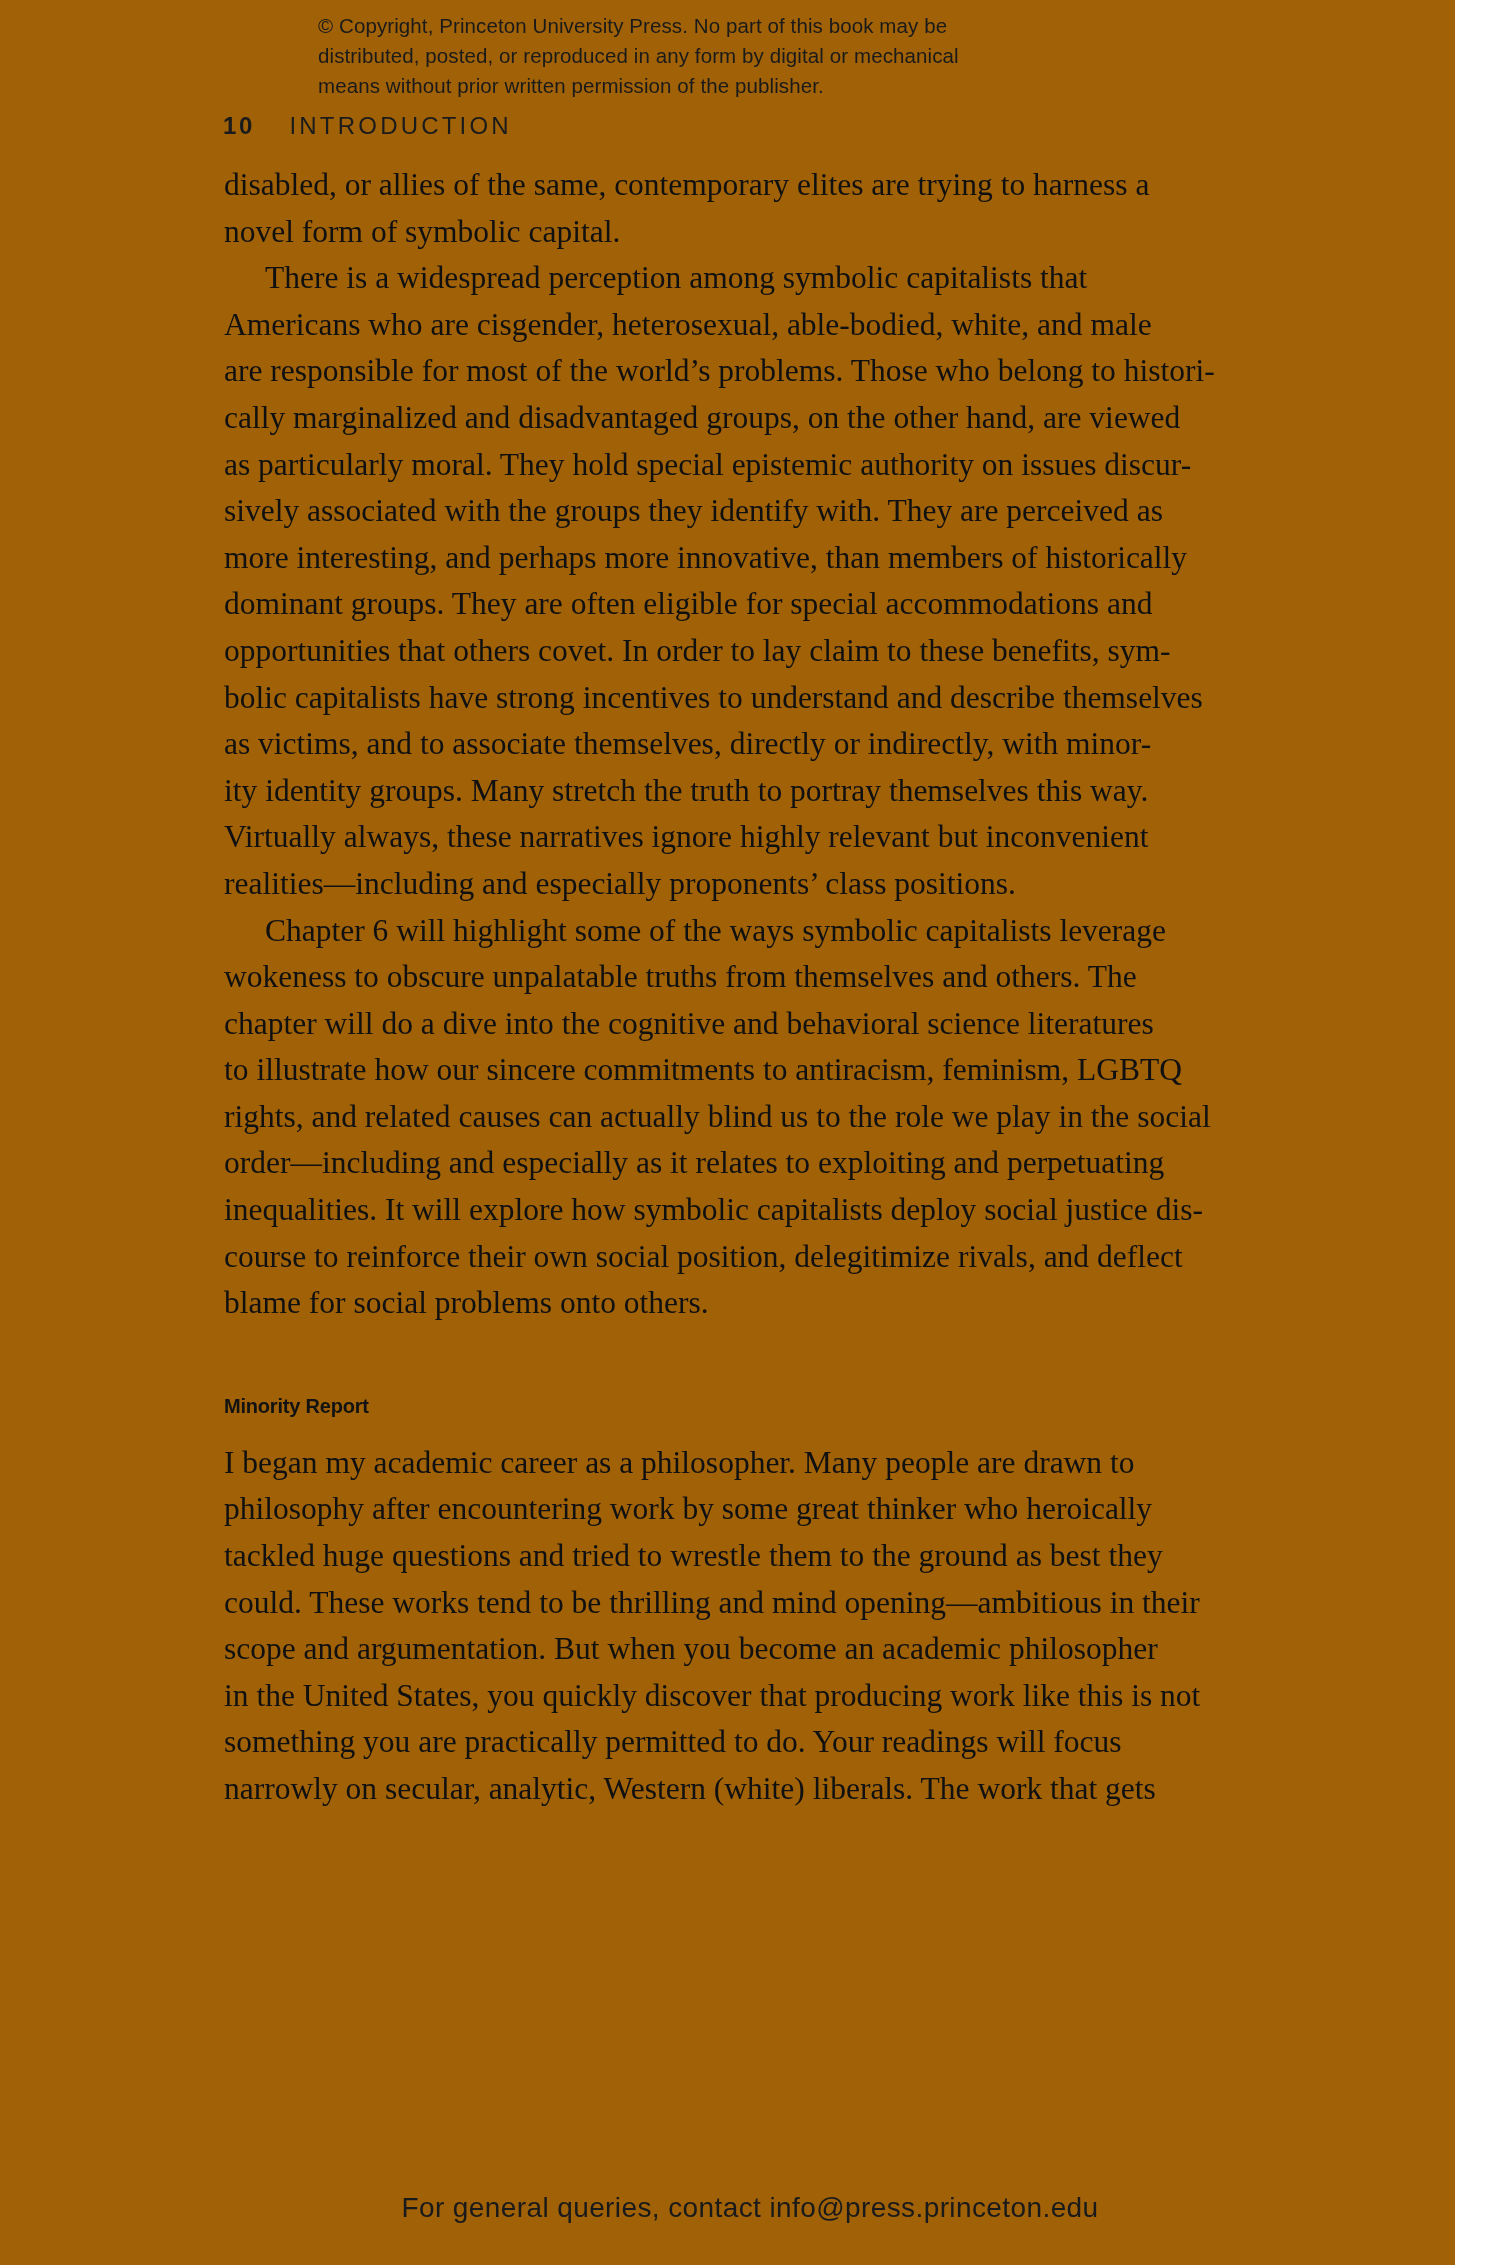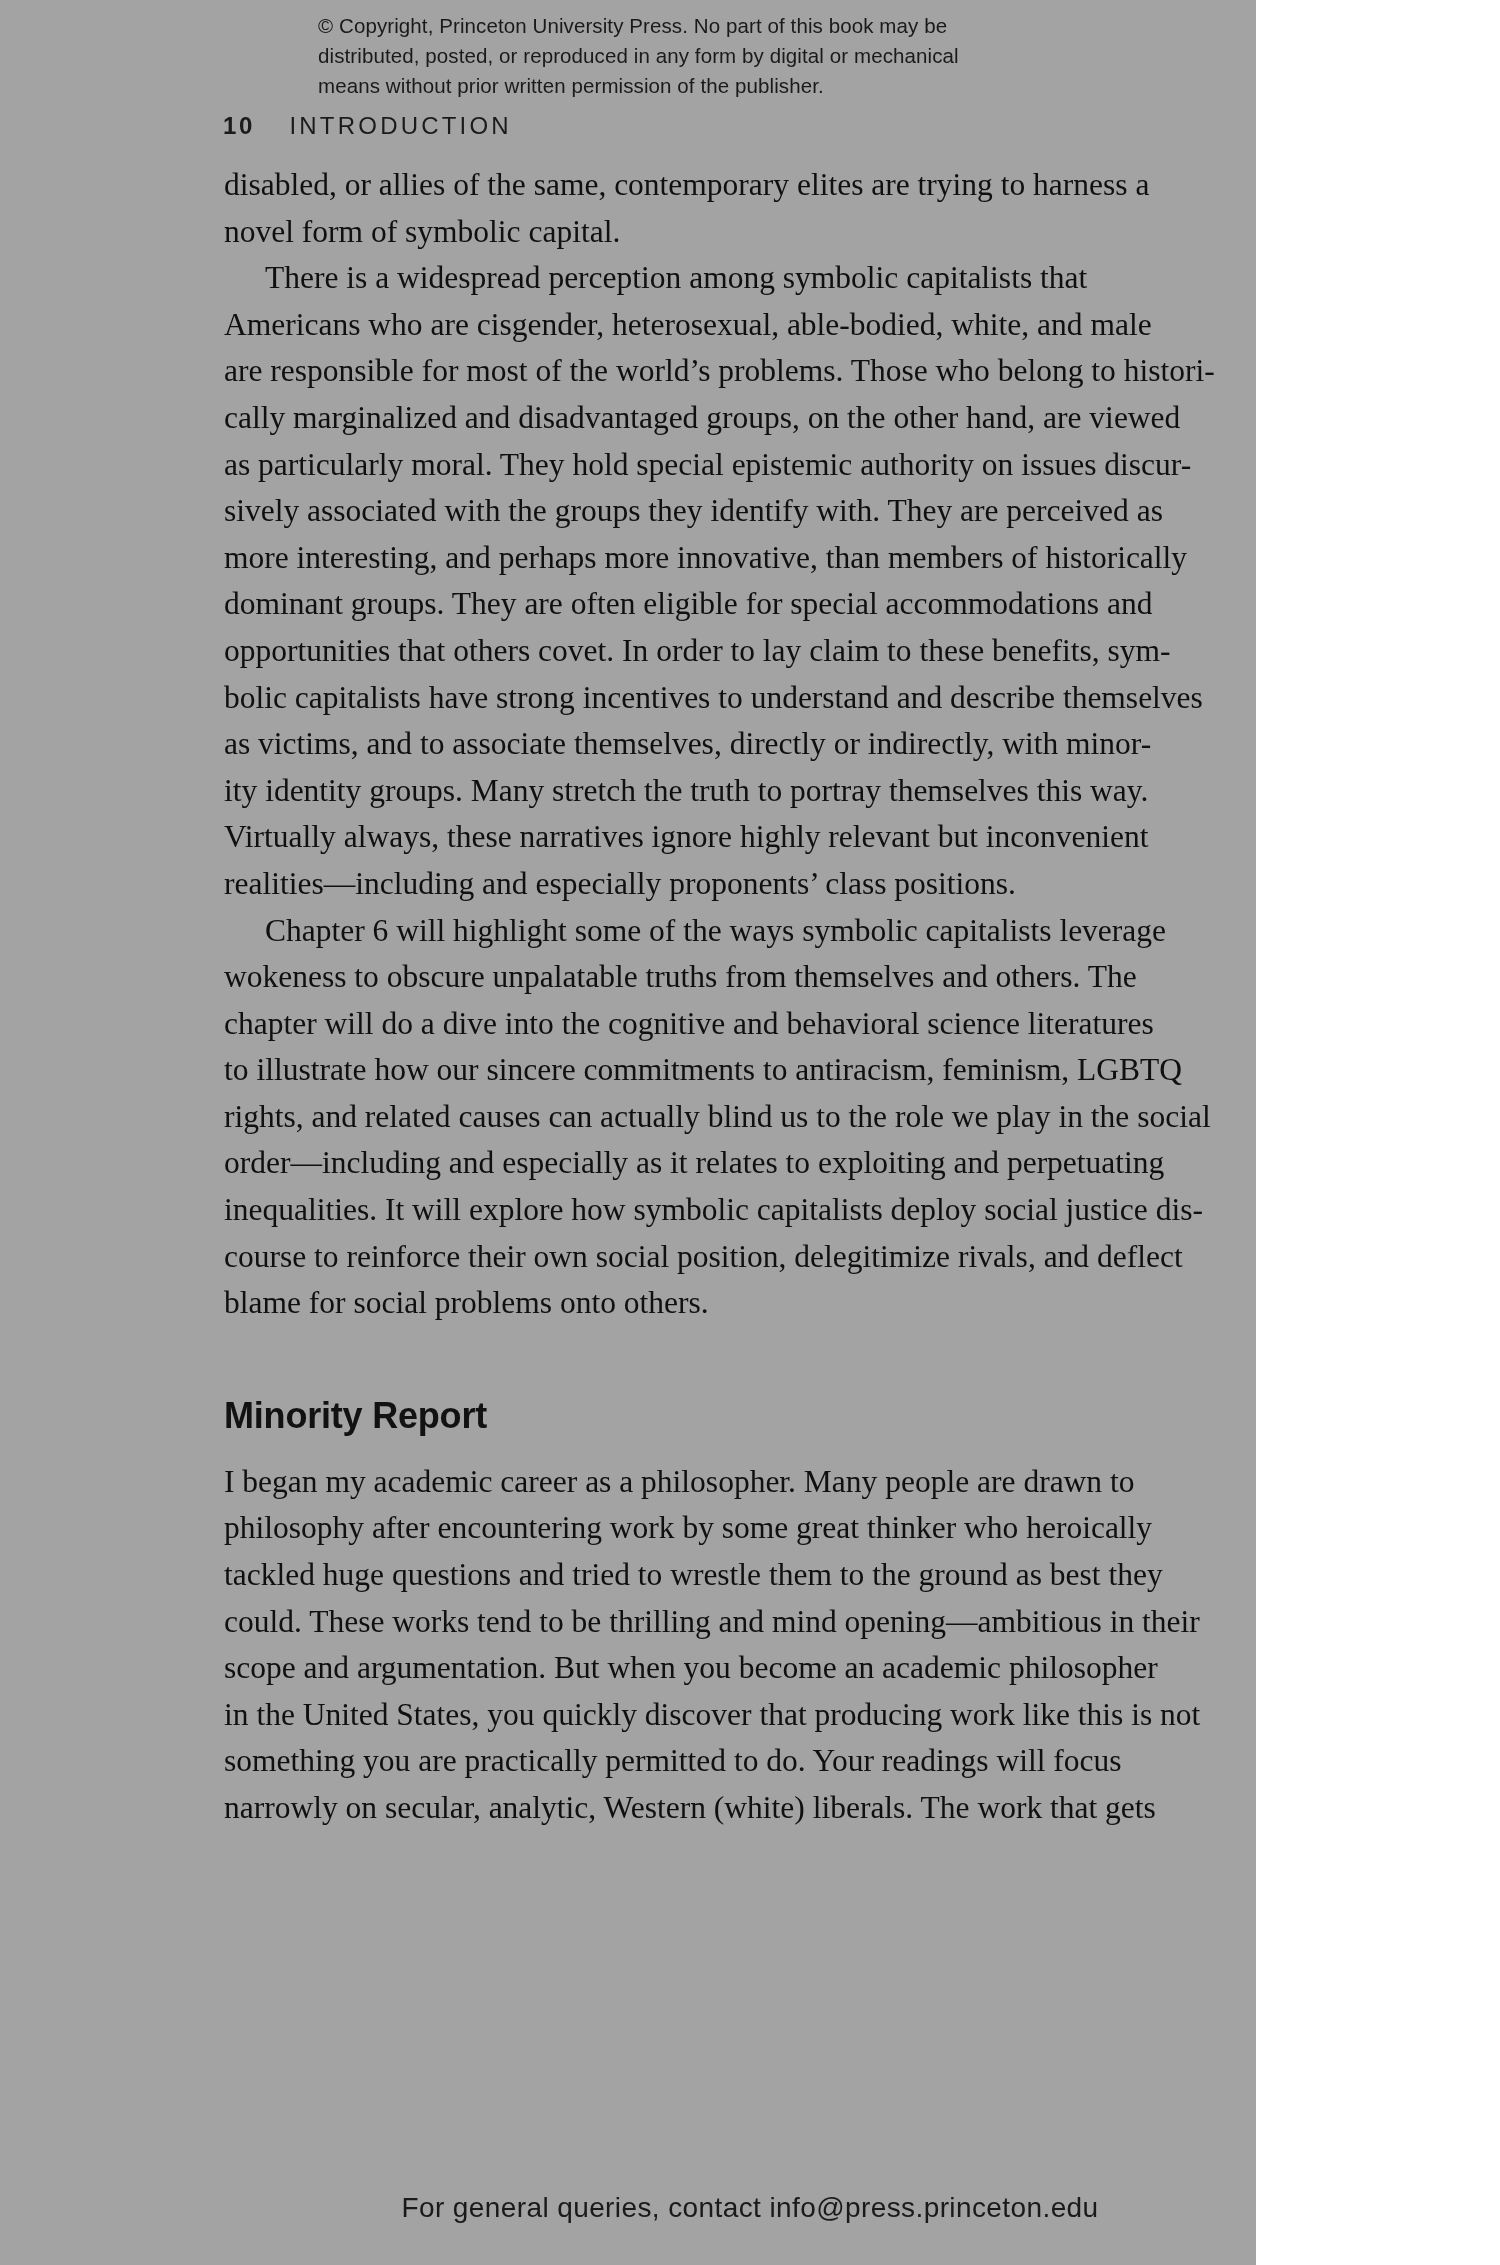--- a/index.html
+++ b/index.html
@@ -12,24 +12,24 @@
     width: 1500px;
     height: 2265px;
     position: relative;
     font-family: "Liberation Serif", serif;
     color: #000000;
     overflow: hidden;
   }
 
   .page {
     position: relative;
-    width: 1256px;
+    width: 1455px;
     height: 2265px;
     box-sizing: border-box;
-    background: #a3a3a3;
+    background: #a16207;
   }
 
   
   .copyright-notice {
     position: absolute;
     left: 318px;
     top: 11px;
     width: 850px;
     font-family: "Liberation Sans", sans-serif;
     font-size: 20.5px;
@@ -86,21 +86,21 @@
     display: block;
     white-space: nowrap;
   }
   .para .tline.indent {
     padding-left: 41px;
   }
 
   
   .section-heading {
     font-family: "Liberation Sans", sans-serif;
-    font-size: 36px;
+    font-size: 20px;
     font-weight: 700;
     color: #121212;
     letter-spacing: -0.2px;
     margin: 0;
     padding-top: 68px;
     padding-bottom: 22px;
   }
 
   
   .footer-note {

